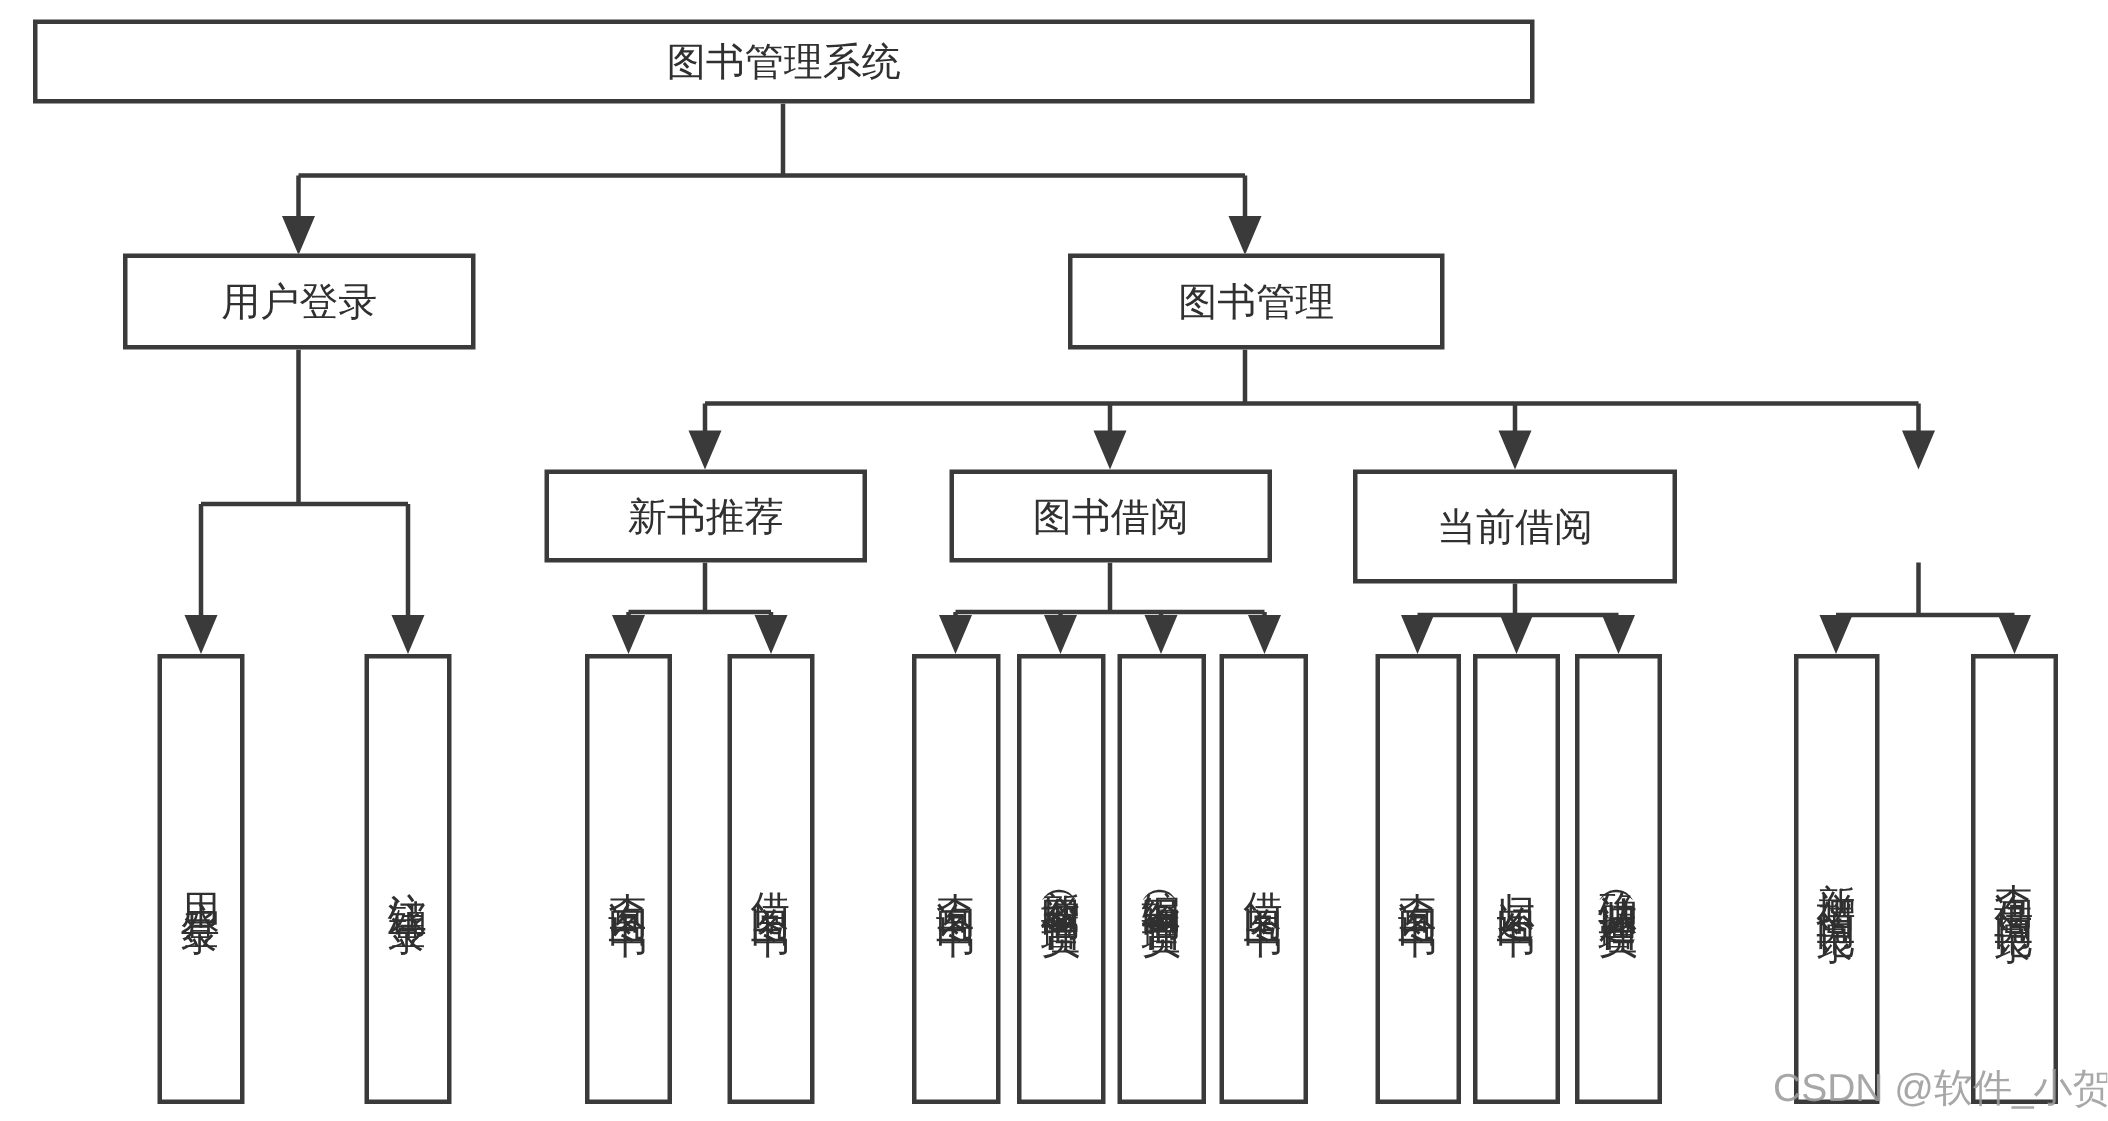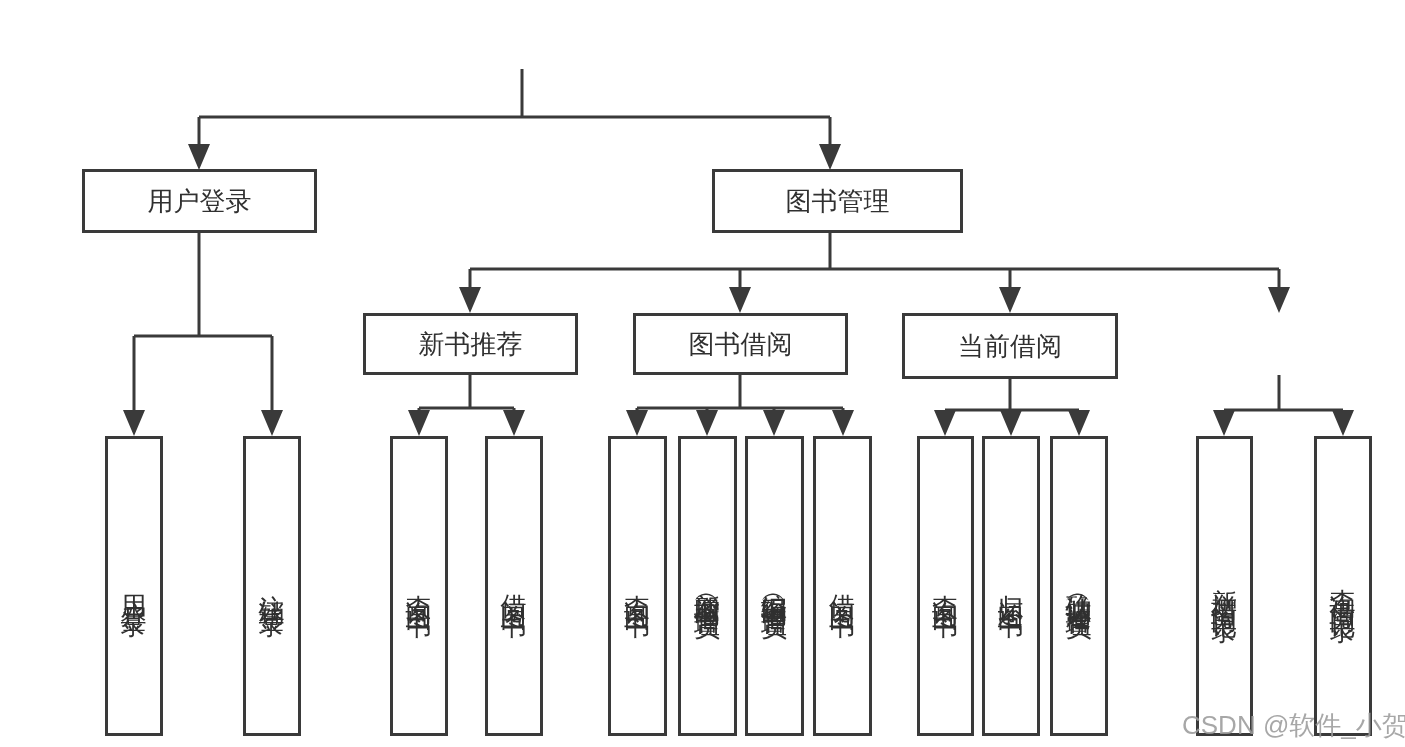--- a/index.html
+++ b/index.html
@@ -81,35 +81,38 @@
              M696 410 L718 410 L707 436 Z
              M763 410 L785 410 L774 436 Z
              M832 410 L854 410 L843 436 Z
              M934 410 L956 410 L945 436 Z
              M1000 410 L1022 410 L1011 436 Z
              M1068 410 L1090 410 L1079 436 Z
              M1213 410 L1235 410 L1224 436 Z
              M1332 410 L1354 410 L1343 436 Z"></path>
   </svg>
 
+  <div class="node" style="left:22px; top:13px; width:1001px; height:56px;">
+    <span class="lbl">图书管理系统</span>
+  </div>
 
   <div class="node" style="left:82px; top:169px; width:235px; height:64px;">
     <span class="lbl">用户登录</span>
   </div>
   <div class="node" style="left:712px; top:169px; width:251px; height:64px;">
     <span class="lbl">图书管理</span>
   </div>
 
   <div class="node" style="left:363px; top:313px; width:215px; height:62px;text-align:center;">
     <span class="lbl">新书推荐</span>
   </div>
   <div class="node" style="left:633px; top:313px; width:215px; height:62px;">
     <span class="lbl">图书借阅</span>
   </div>
-  <div class="node" style="left:902px; top:313px; width:216px; height:66px;">
+  <div class="node" style="left:902px; top:313px; width:216px; height:76px;">
     <span class="lbl">当前借阅</span>
   </div>
 
   <div class="node v" style="left:105px; top:436px; width:58px; height:300px;">
     <span class="lbl">用户登录</span>
   </div>
   <div class="node v" style="left:243px; top:436px; width:58px; height:300px;">
     <span class="lbl">注销登录</span>
   </div>
 

